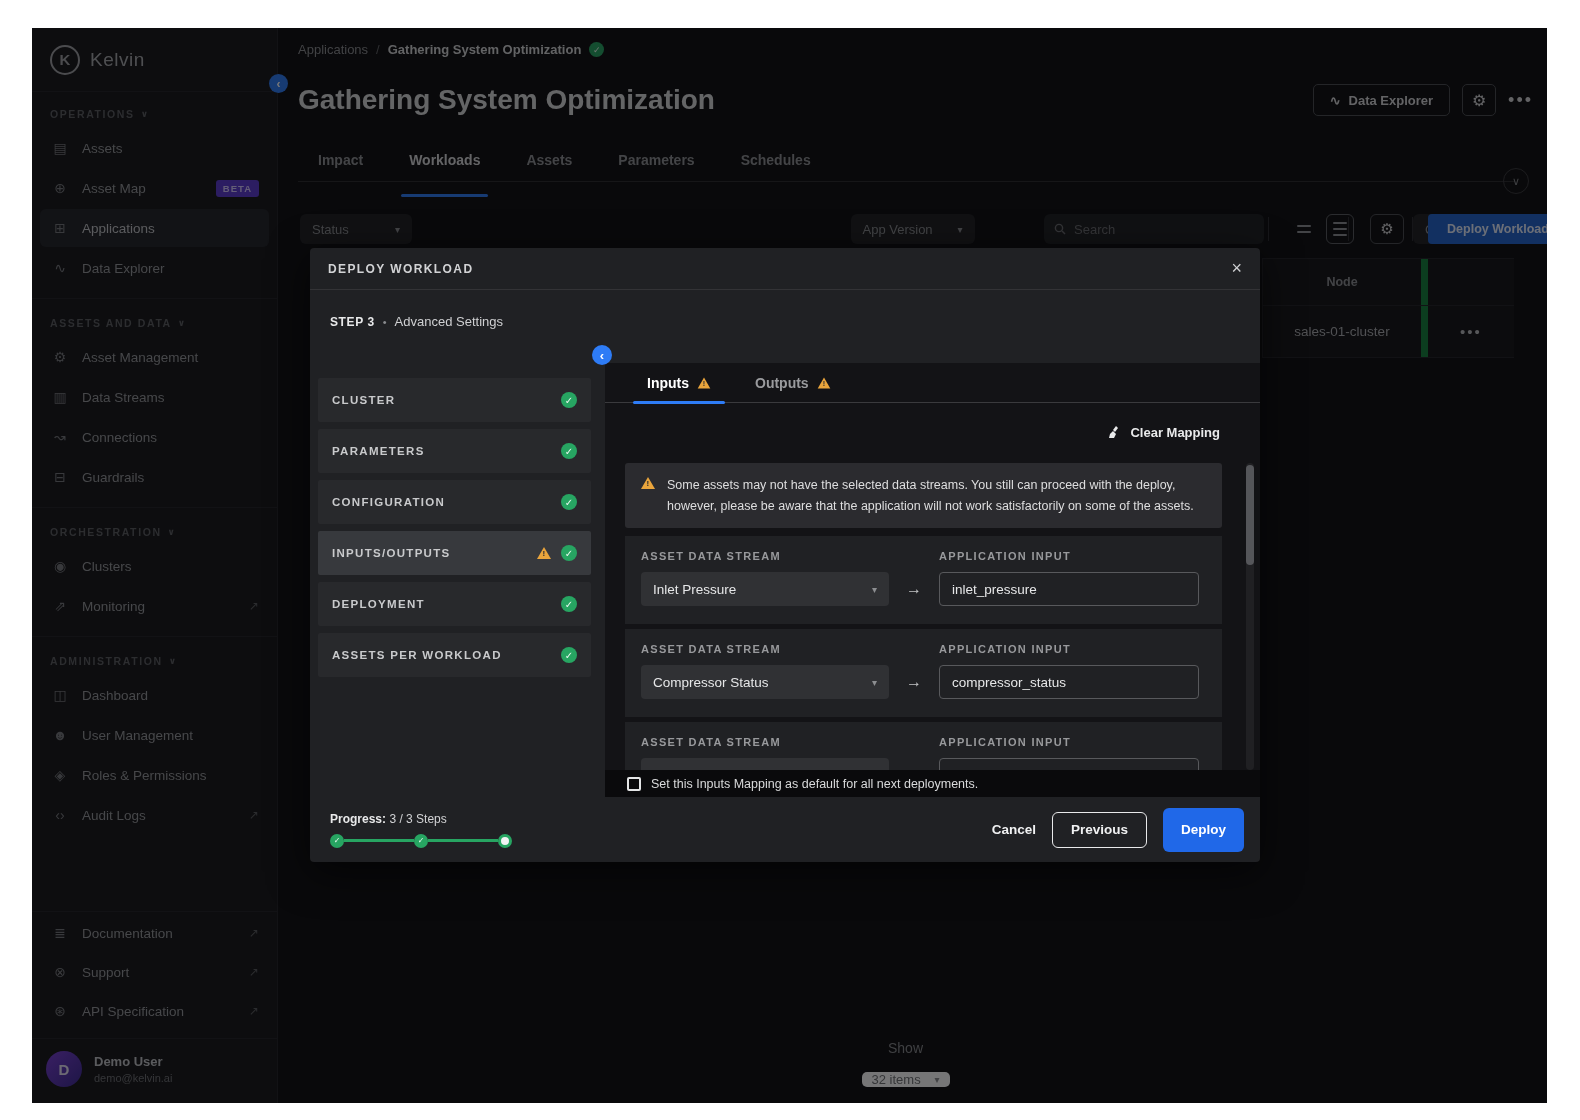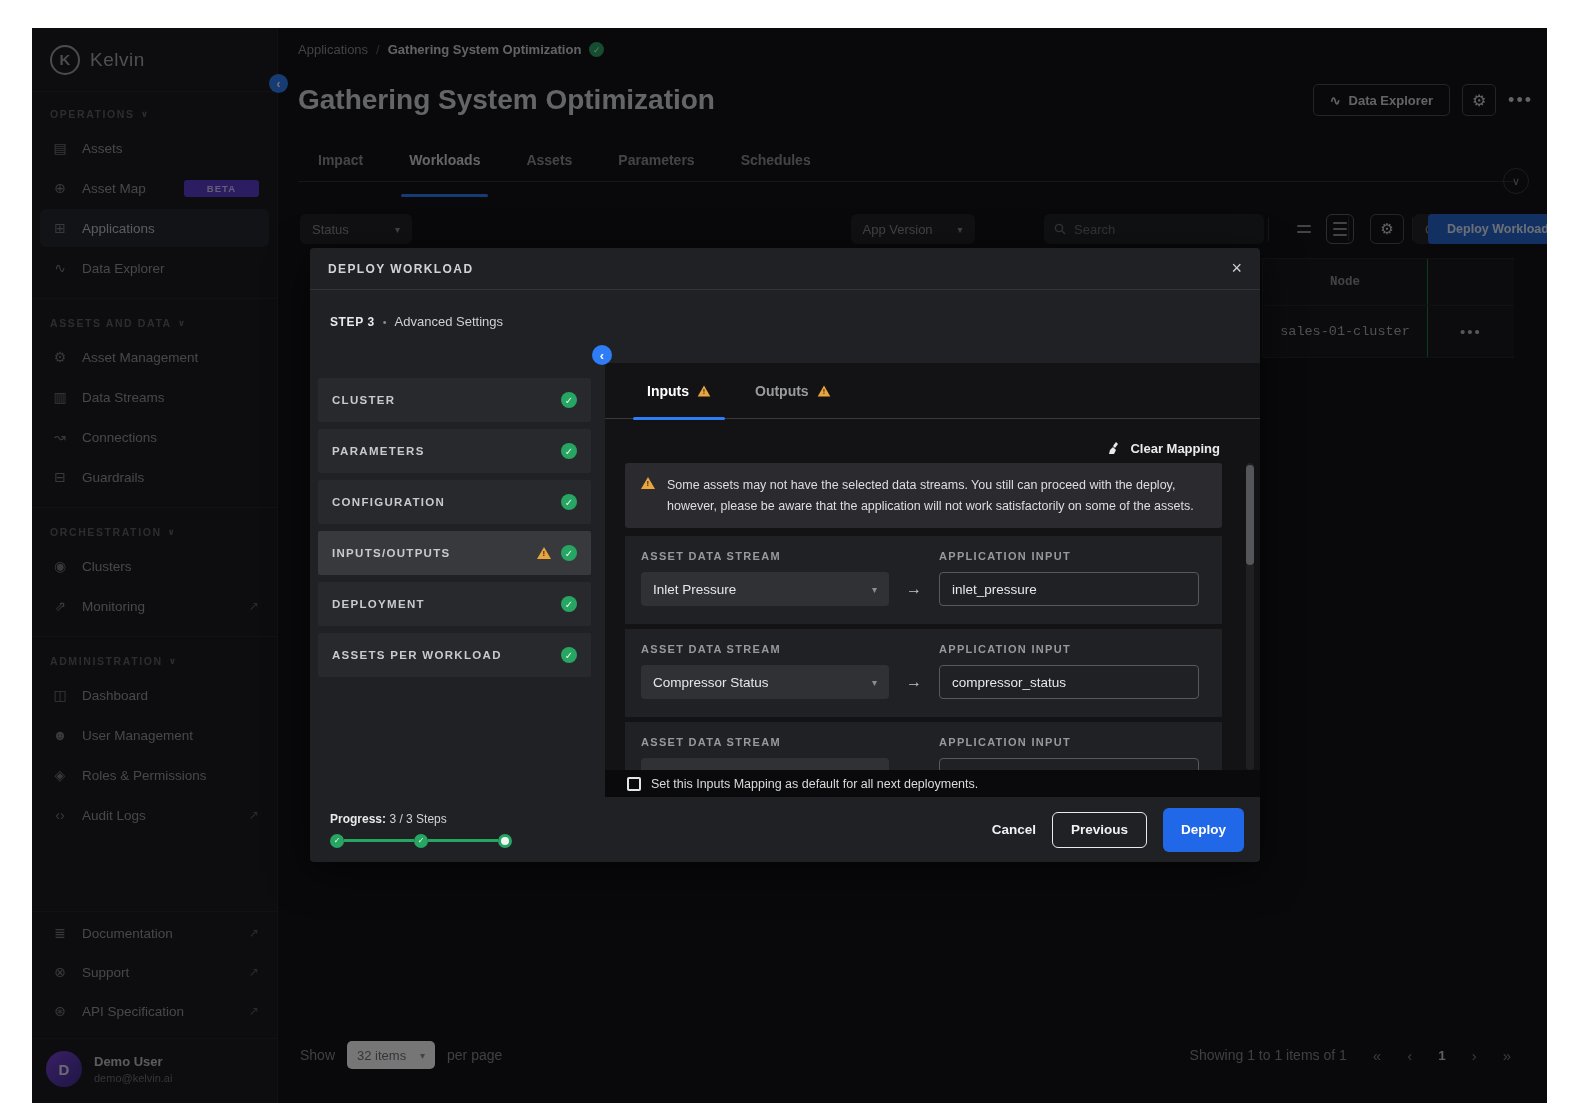--- a/index.html
+++ b/index.html
@@ -20,21 +20,21 @@
   .brand-name { color:#a7a9ac; font-size:19px; letter-spacing:.5px; }
   .nav-section-header { display:flex; align-items:center; gap:6px; padding:16px 18px 8px;
                         color:#5b5d61; font-size:10.5px; font-weight:bold; letter-spacing:1.6px; }
   .nav-section-header .sec-caret { font-size:9px; color:#5b5d61; }
   .nav-item { display:flex; align-items:center; gap:12px; height:38px; margin:1px 8px;
               padding:0 10px; border-radius:6px; color:#96989b; font-size:13.5px; cursor:pointer; }
   .nav-item.active { background:#232529; color:#c2c4c7; }
   .nav-icon { width:20px; text-align:center; font-size:14px; color:#76787c; }
   .nav-label { flex:1; }
   .badge-beta { background:#5b3bd0; color:#d7c9ff; font-size:9.5px; font-weight:bold;
-                letter-spacing:1px; border-radius:3px; padding:3px 23px; }
+                letter-spacing:1px; border-radius:3px; padding:3px 7px; }
   .ext-icon { color:#595b5e; font-size:12px; }
   .nav-divider { height:1px; background:#232327; margin:10px 0 2px; }
   .side-footer { margin-top:auto; }
   .user-row { display:flex; align-items:center; gap:12px; padding:12px 14px 16px;
               border-top:1px solid #232327; margin-top:8px; }
   .avatar { width:36px; height:36px; border-radius:50%; color:#e8e3f6; font-weight:bold;
             background:linear-gradient(135deg,#7a3fd4,#3c2a94); font-size:15px;
             display:flex; align-items:center; justify-content:center; }
   .user-name { color:#c2c4c7; font-size:13px; font-weight:bold; }
   .user-email { color:#6f7174; font-size:11px; margin-top:3px; }
@@ -94,28 +94,28 @@
                       border-radius:6px; background:transparent; color:#cfd0d2; font-size:15px;
                       display:flex; align-items:center; justify-content:center; cursor:pointer; }
   .btn-deploy-workload { position:absolute; left:1128px; width:140px; height:30px; background:#2265cf;
                          border:none; border-radius:4px; color:#e8efff; font-size:12.5px; font-weight:bold; cursor:pointer; }
 
   .table-frag { position:absolute; left:984px; top:230px; width:252px; height:100px;
                 background:#151518; border:1px solid #232327; border-right:none; }
   .table-frag .thead { height:47px; border-bottom:1px solid #232327; display:flex; }
   .table-frag .trow { height:51px; display:flex; }
   .tf-main { width:165px; display:flex; align-items:center; justify-content:center;
-             border-right:1px solid #15803d;font-family:Liberation Mono, monospace; }
+             border-right:7px solid #15803d; }
   .tf-action { flex:1; display:flex; align-items:center; justify-content:center; }
   .th-node { color:#8d8f92; font-size:12.5px; font-weight:bold; }
   .td-node { color:#aaacaf; font-size:13.5px; }
   .row-dots { color:#b9babc; font-size:15px; letter-spacing:2px; cursor:pointer; background:none; border:none; }
 
   .pagination { position:absolute; left:22px; right:36px; top:1012px; height:30px;
-                display:flex; align-items:center; color:#85878a; font-size:14px; }
+                display:flex; align-items:center; color:#85878a; font-size:14px;flex-direction:column; }
   .page-size-pill { display:flex; align-items:center; justify-content:space-between; width:88px; height:28px;
                     background:#ffffff; border-radius:5px; padding:0 10px; margin:16px 12px;
                     color:#6f7174; font-size:13px; cursor:pointer; }
   .pag-right { margin-left:auto; display:flex; align-items:center; gap:26px; }
   .pag-btn { background:none; border:none; color:#7c7e81; font-size:15px; cursor:pointer; }
   .pag-page { color:#c9cacc; font-size:13.5px; font-weight:bold; }
 
   
   .scrim { position:absolute; inset:0; background:rgba(6,6,8,0.55); z-index:5; }
 
@@ -142,21 +142,21 @@
   .step-icons { display:flex; align-items:center; gap:10px; }
   .chk { width:16px; height:16px; border-radius:50%; background:#27a562; position:relative; }
   .chk::after { content:"✓"; position:absolute; inset:0; color:#eafaf1; font-size:10px;
                 display:flex; align-items:center; justify-content:center; }
   .warn { width:0; height:0; border-left:7px solid transparent; border-right:7px solid transparent;
           border-bottom:12px solid #eaa53c; position:relative; display:inline-block; }
   .warn::after { content:"!"; position:absolute; left:-1.5px; top:2px; font-size:8px;
                  color:#2a2a2c; font-weight:bold; }
 
   .io-panel { position:absolute; left:295px; top:115px; width:655px; height:434px; background:#131316; }
-  .io-tabs { height:56px; border-bottom:1px solid #3a3a3d; display:flex; align-items:center;
+  .io-tabs { height:40px; border-bottom:1px solid #3a3a3d; display:flex; align-items:center;
              gap:44px; padding-left:42px; }
   .io-tab { display:flex; align-items:center; gap:8px; font-size:14px; font-weight:bold;
             color:#9a9b9e; position:relative; height:100%; cursor:pointer; }
   .io-tab.active { color:#fff; }
   .io-tab.active::after { content:""; position:absolute; left:-14px; right:-14px; bottom:-2px;
                           height:3px; background:#2e7cf6; border-radius:2px; }
   .io-tab .warn { transform:scale(.9); }
   .clear-row { height:58px; display:flex; align-items:center; justify-content:flex-end;
                padding-right:40px; }
   .clear-btn { display:flex; align-items:center; gap:8px; color:#e9eaeb; font-size:13px;

